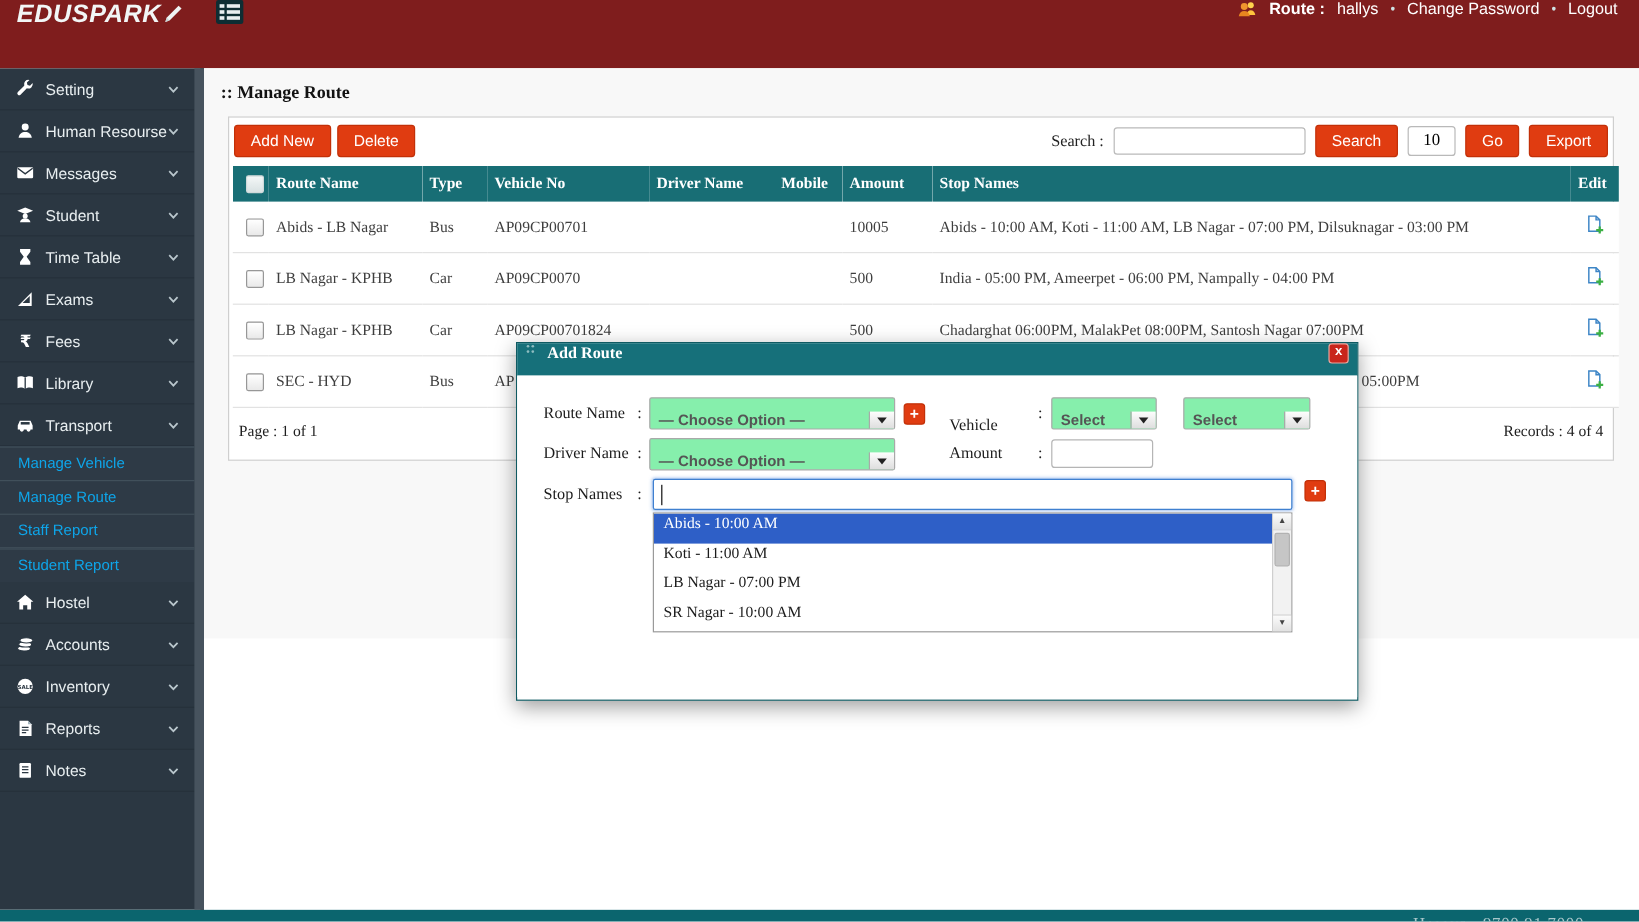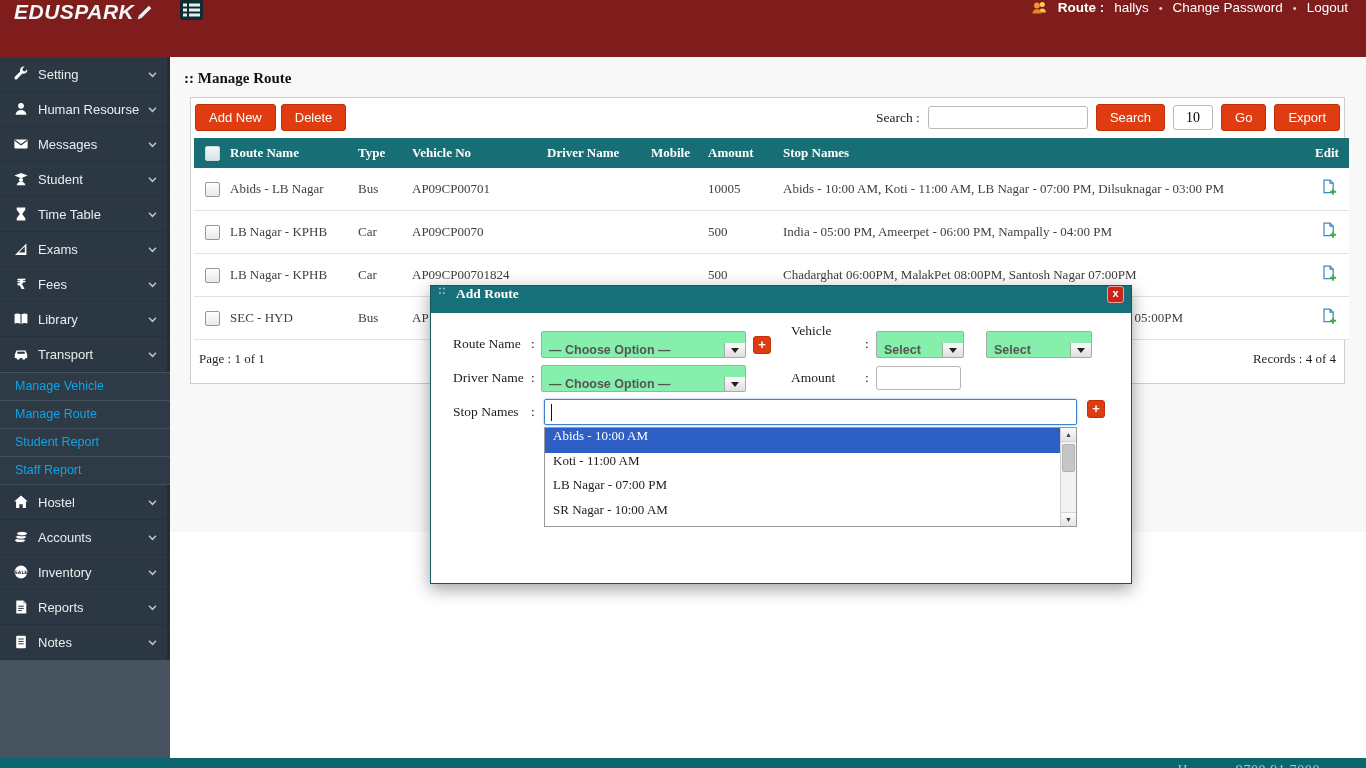--- a/index.html
+++ b/index.html
@@ -12,21 +12,21 @@
         font:italic 800 21px "Liberation Sans",sans-serif;letter-spacing:.5px;color:#f2f6f6}
   .logo .pencil{display:inline-block;transform:translateY(2px)}
   .menu-toggle{margin-left:26px;cursor:pointer;display:flex;align-items:center}
   .hdr-right{margin-left:auto;display:flex;align-items:center;gap:10px;padding-right:18px;font-size:13.5px}
   .hdr-right .bold{font-weight:bold}
   .hdr-link{cursor:pointer}
   .dot-sep{font-size:11px;color:#cfe2e4}
 
   
   .mid{display:flex;height:701px}
-  .sidebar{width:170px;background:#2b3742;display:flex;flex-direction:column;
+  .sidebar{width:170px;background:#2b3742;display:flex;flex-direction:row;
            box-shadow:inset -3px 0 0 #222d37;flex:none}
   .side-item{height:34px;display:flex;align-items:center;padding:0 10px 0 13px;cursor:pointer;
              border-bottom:1px solid #26313b;color:#e8eef0;font-size:13px}
   .side-item .s-icon{width:25px;display:flex;align-items:center}
   .side-item .s-label{flex:1;white-space:nowrap}
   .side-item .chev{margin-right:2px;display:flex}
   .side-sub{height:27px;line-height:27px;padding-left:15px;font-size:12.5px;color:#0ea5e9;
             border-top:1px solid #41505b;cursor:pointer;background:#2e3a46}
   .side-sub.last{border-bottom:1px solid #41505b}
   .side-fill{flex:1;background:#47535e}
@@ -266,22 +266,22 @@
           </span>
           <span class="s-label">Transport</span>
           <span class="chev">
             <svg width="11" height="11" viewBox="0 0 12 12">
               <path d="M2.2 4l3.8 4 3.8-4" fill="none" stroke="#b9c6cc" stroke-width="1.6"></path>
             </svg>
           </span>
         </div>
         <div class="side-sub"><span>Manage Vehicle</span></div>
         <div class="side-sub"><span>Manage Route</span></div>
+        <div class="side-sub last"><span>Staff Report</span></div>
         <div class="side-sub"><span>Student Report</span></div>
-        <div class="side-sub last"><span>Staff Report</span></div>
         <div class="side-item">
           <span class="s-icon">
             <svg width="16" height="16" viewBox="0 0 16 16">
               <path d="M8 1.6l6.8 5.8h-1.9V14H9.7v-3.7H6.3V14H3.1V7.4H1.2z" fill="#fff"></path>
             </svg>
           </span>
           <span class="s-label">Hostel</span>
           <span class="chev">
             <svg width="11" height="11" viewBox="0 0 12 12">
               <path d="M2.2 4l3.8 4 3.8-4" fill="none" stroke="#b9c6cc" stroke-width="1.6"></path>
@@ -505,21 +505,21 @@
   <div class="modal-body">
 
     <span class="f-label" style="left:22px;top:23px">Route Name</span>
     <span class="colon" style="left:100px;top:23px">:</span>
     <div class="sel" style="left:110px;top:18px;width:205px">
       <span class="txt">— Choose Option —</span>
       <span class="arr"></span>
     </div>
     <div class="plus-btn" style="left:322px;top:23px">+</div>
 
-    <span class="f-label" style="left:360px;top:10px">Vehicle</span>
+    <span class="f-label" style="left:360px;top:33px">Vehicle</span>
     <span class="colon" style="left:434px;top:23px">:</span>
     <div class="sel" style="left:445px;top:18px;width:88px">
       <span class="txt">Select</span>
       <span class="arr"></span>
     </div>
     <div class="sel" style="left:555px;top:18px;width:106px">
       <span class="txt">Select</span>
       <span class="arr"></span>
     </div>
 

